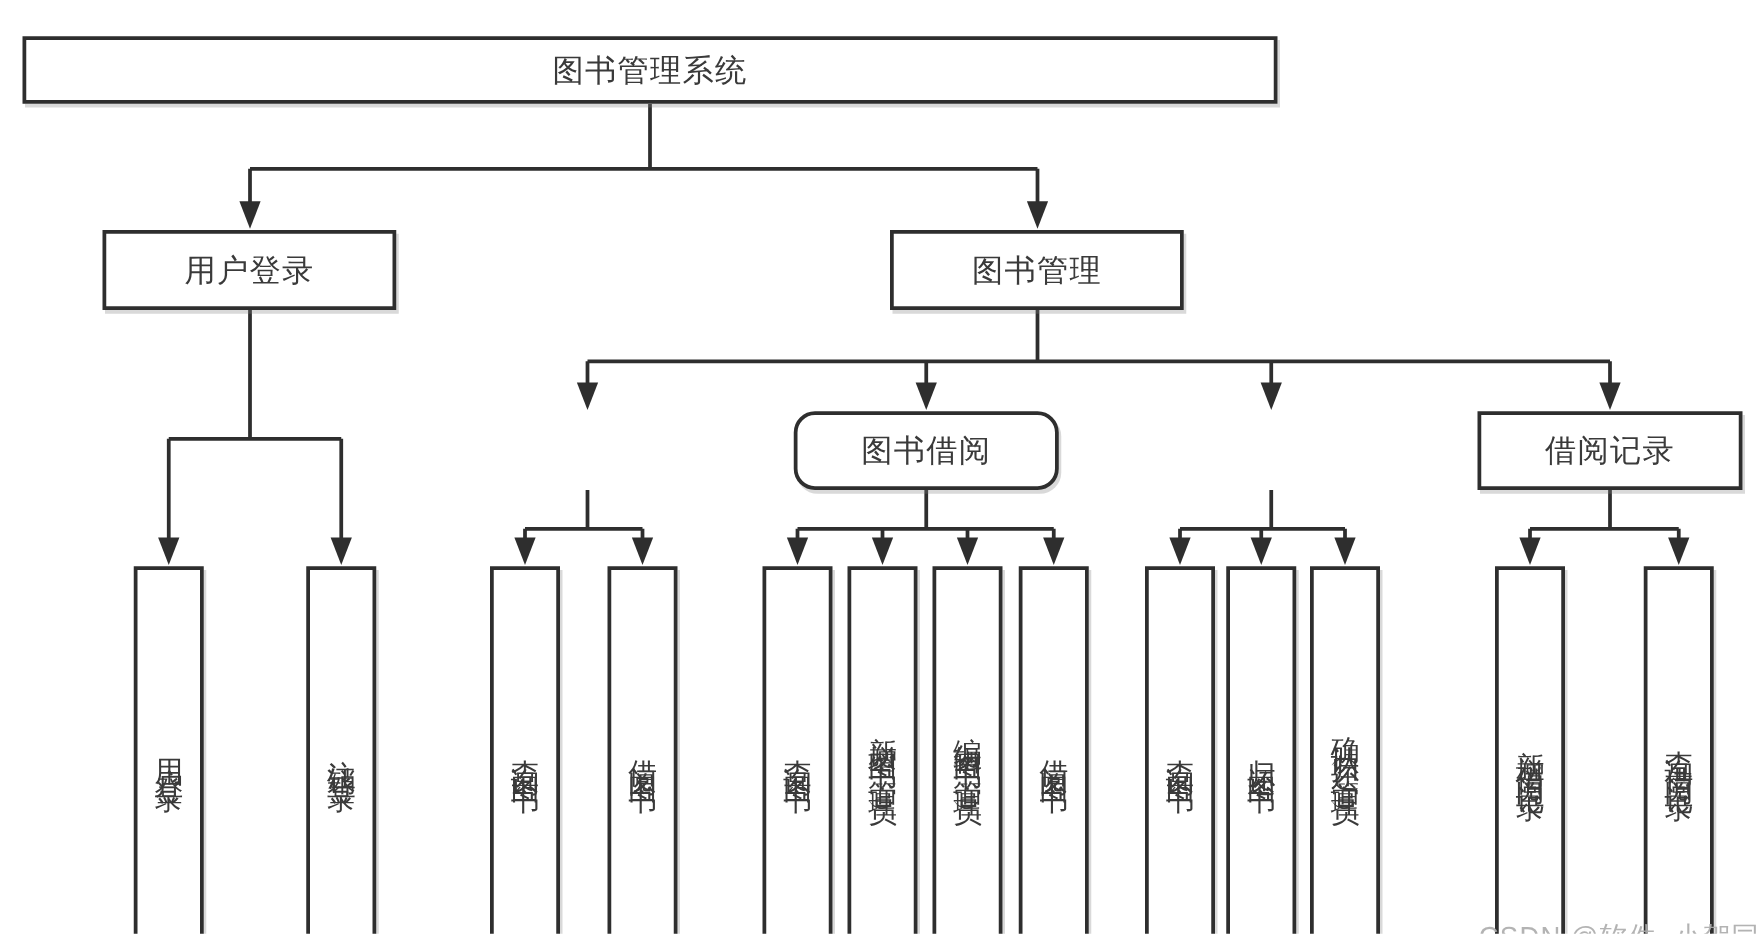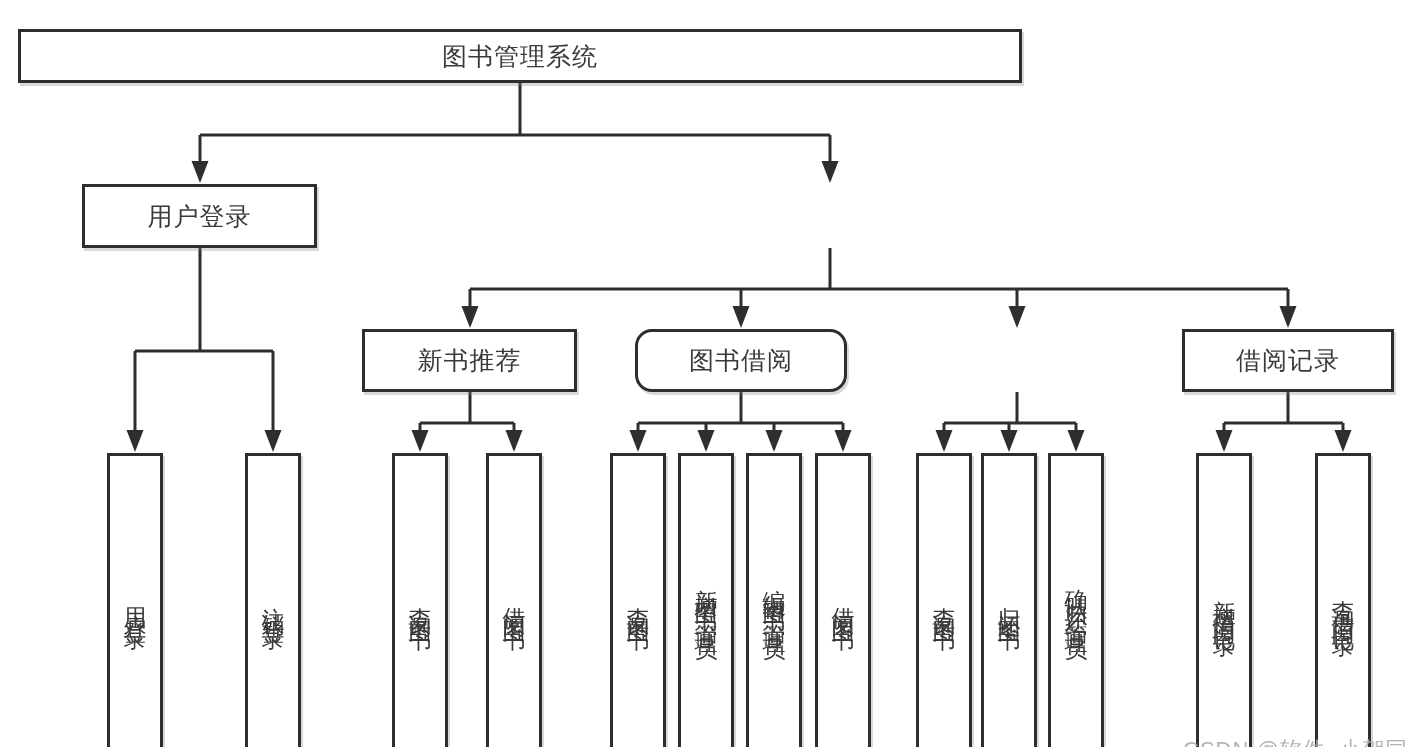--- a/index.html
+++ b/index.html
@@ -70,24 +70,24 @@
     </g>
   </svg>
 
   <div class="node" style="left:18px;top:13px;width:1004px;height:54px;">
     <span class="h-label">图书管理系统</span>
   </div>
 
   <div class="node" style="left:82px;top:168px;width:235px;height:64px;">
     <span class="h-label">用户登录</span>
   </div>
+  <div class="node" style="left:712px;top:168px;width:235px;height:64px;">
+    <span class="h-label">图书管理</span>
+  </div>
 
-  <div class="node" style="left:362px;top:313px;width:215px;height:63px;">
-    <span class="h-label">新书推荐</span>
-  </div>
   <div class="node" style="left:635px;top:313px;width:212px;height:63px;border-radius:17px;">
     <span class="h-label">图书借阅</span>
   </div>
   <div class="node" style="left:1182px;top:313px;width:212px;height:63px;">
     <span class="h-label">借阅记录</span>
   </div>
 
   <div class="node leaf" style="left:107px;top:437px;width:56px;height:299px;">
     <span class="v-text">用户登录</span>
   </div>

